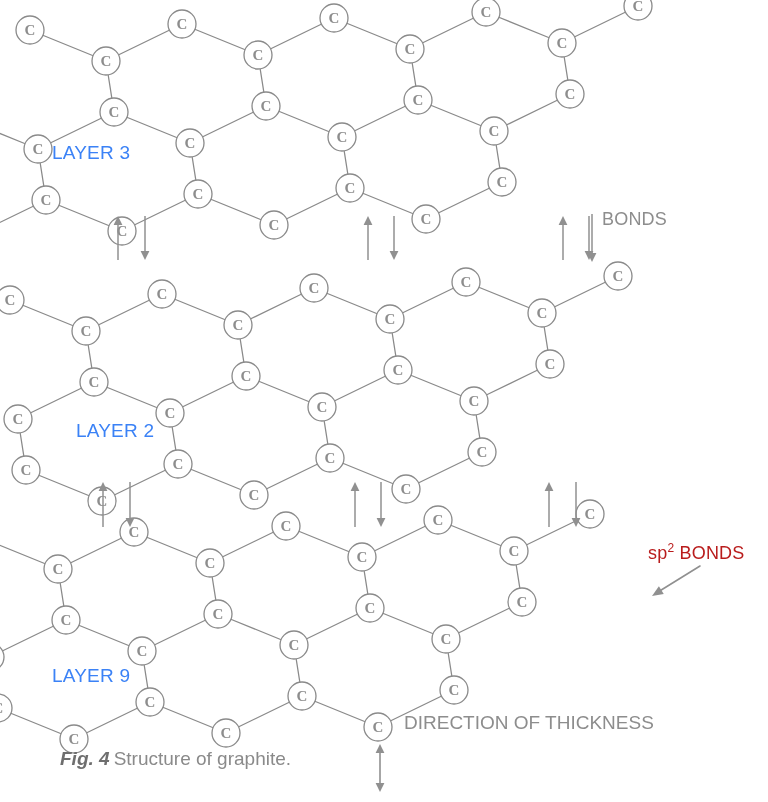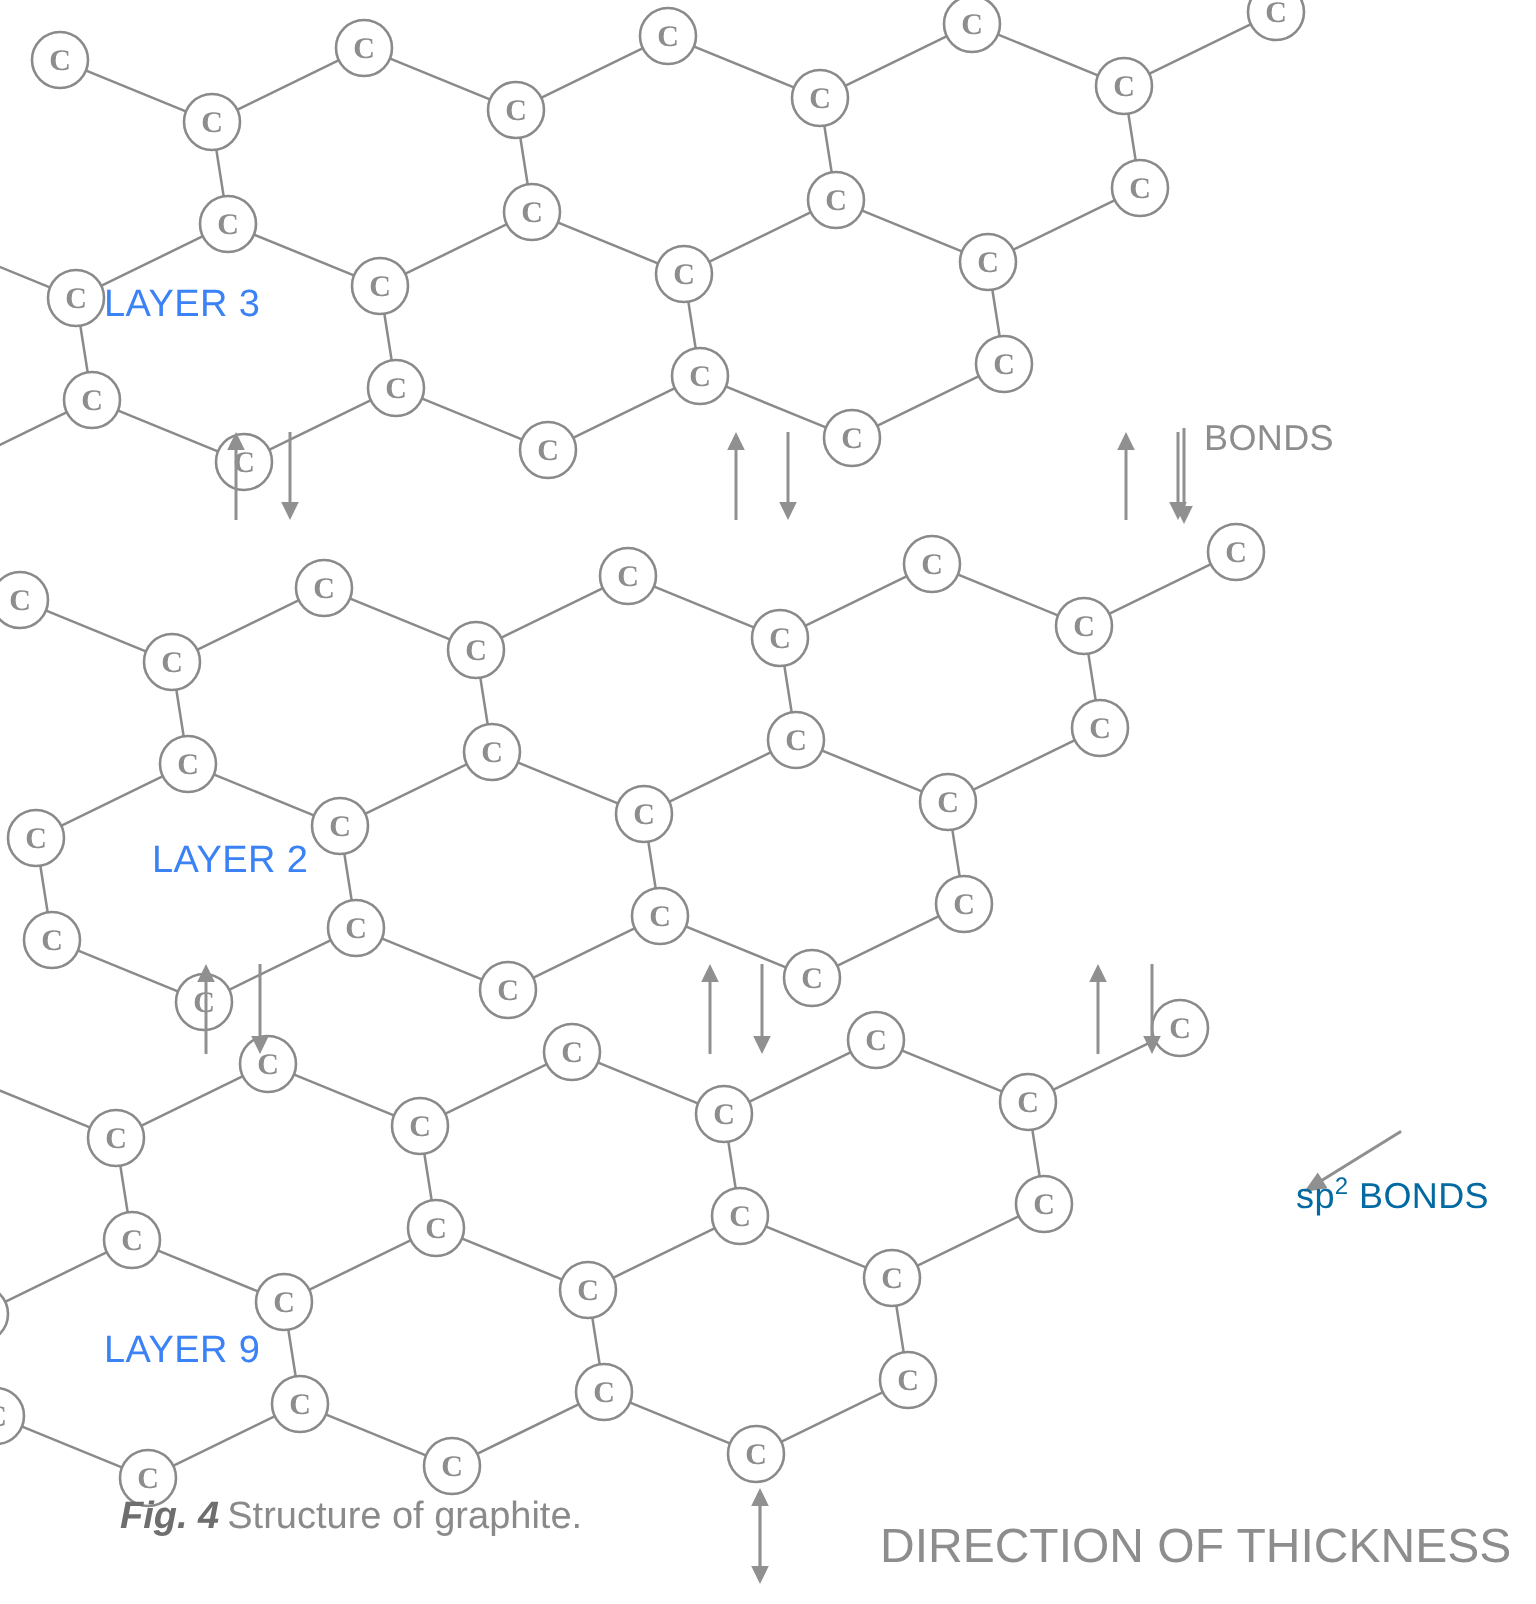--- a/index.html
+++ b/index.html
@@ -38,22 +38,21 @@
     font-size: 19px;
     color: #3b82f6;
   }
   .vdw-label {
     font-size: 18px;
     color: #8d8d8d;
     line-height: 23px;
   }
   .sp2-label {
     font-size: 18px;
-    color: #0369a1;
-    margin-top: 45px;
+    color: #b91c1c;
   }
   .sp2-label sup {
     font-size: 12px;
     vertical-align: super;
     line-height: 0;
   }
   .caption-wrap {
     position: absolute;
     left: 60px;
     top: 748px;
@@ -68,24 +67,23 @@
     margin-right: 4px;
     font-style: italic;
   }
   .caption-text {
     font-size: 19px;
     color: #8a8a8a;
   }
   .direction-label {
     position: absolute;
     left: 404px;
-    top: 760px;
-    font-size: 24px;
+    top: 712px;
+    font-size: 19px;
     color: #8d8d8d;
-    margin-left: 36px;
   }
 </style>
 </head>
 <body>
 
 <div id="figure-root">
 
   <svg id="lattice-svg" viewBox="0 0 768 802">
     <g id="bonds-group">
         <line x1="41.57418265030244" y1="34.72104818630757" x2="94.42581734969757" y2="56.27895181369243" stroke="#8a8a8a" stroke-width="1.25" stroke-linecap="round"></line>

